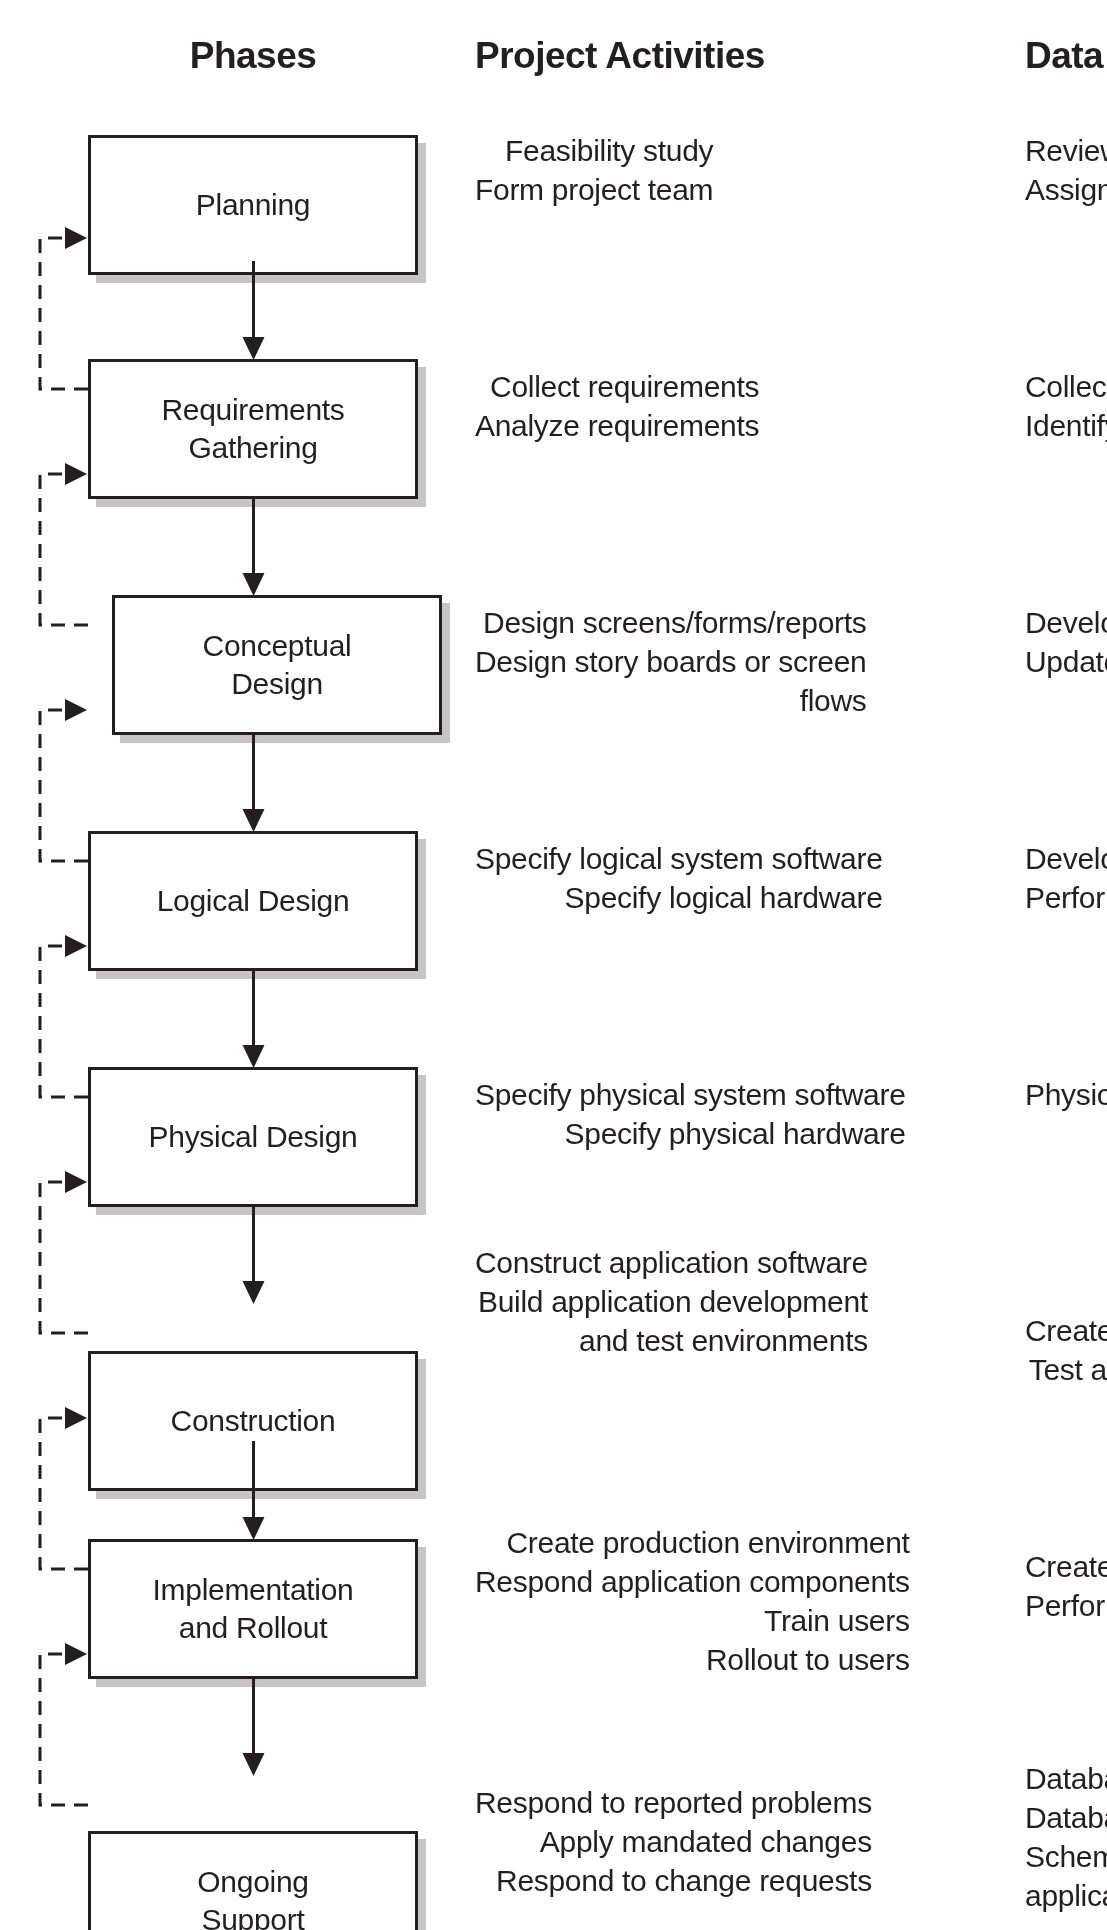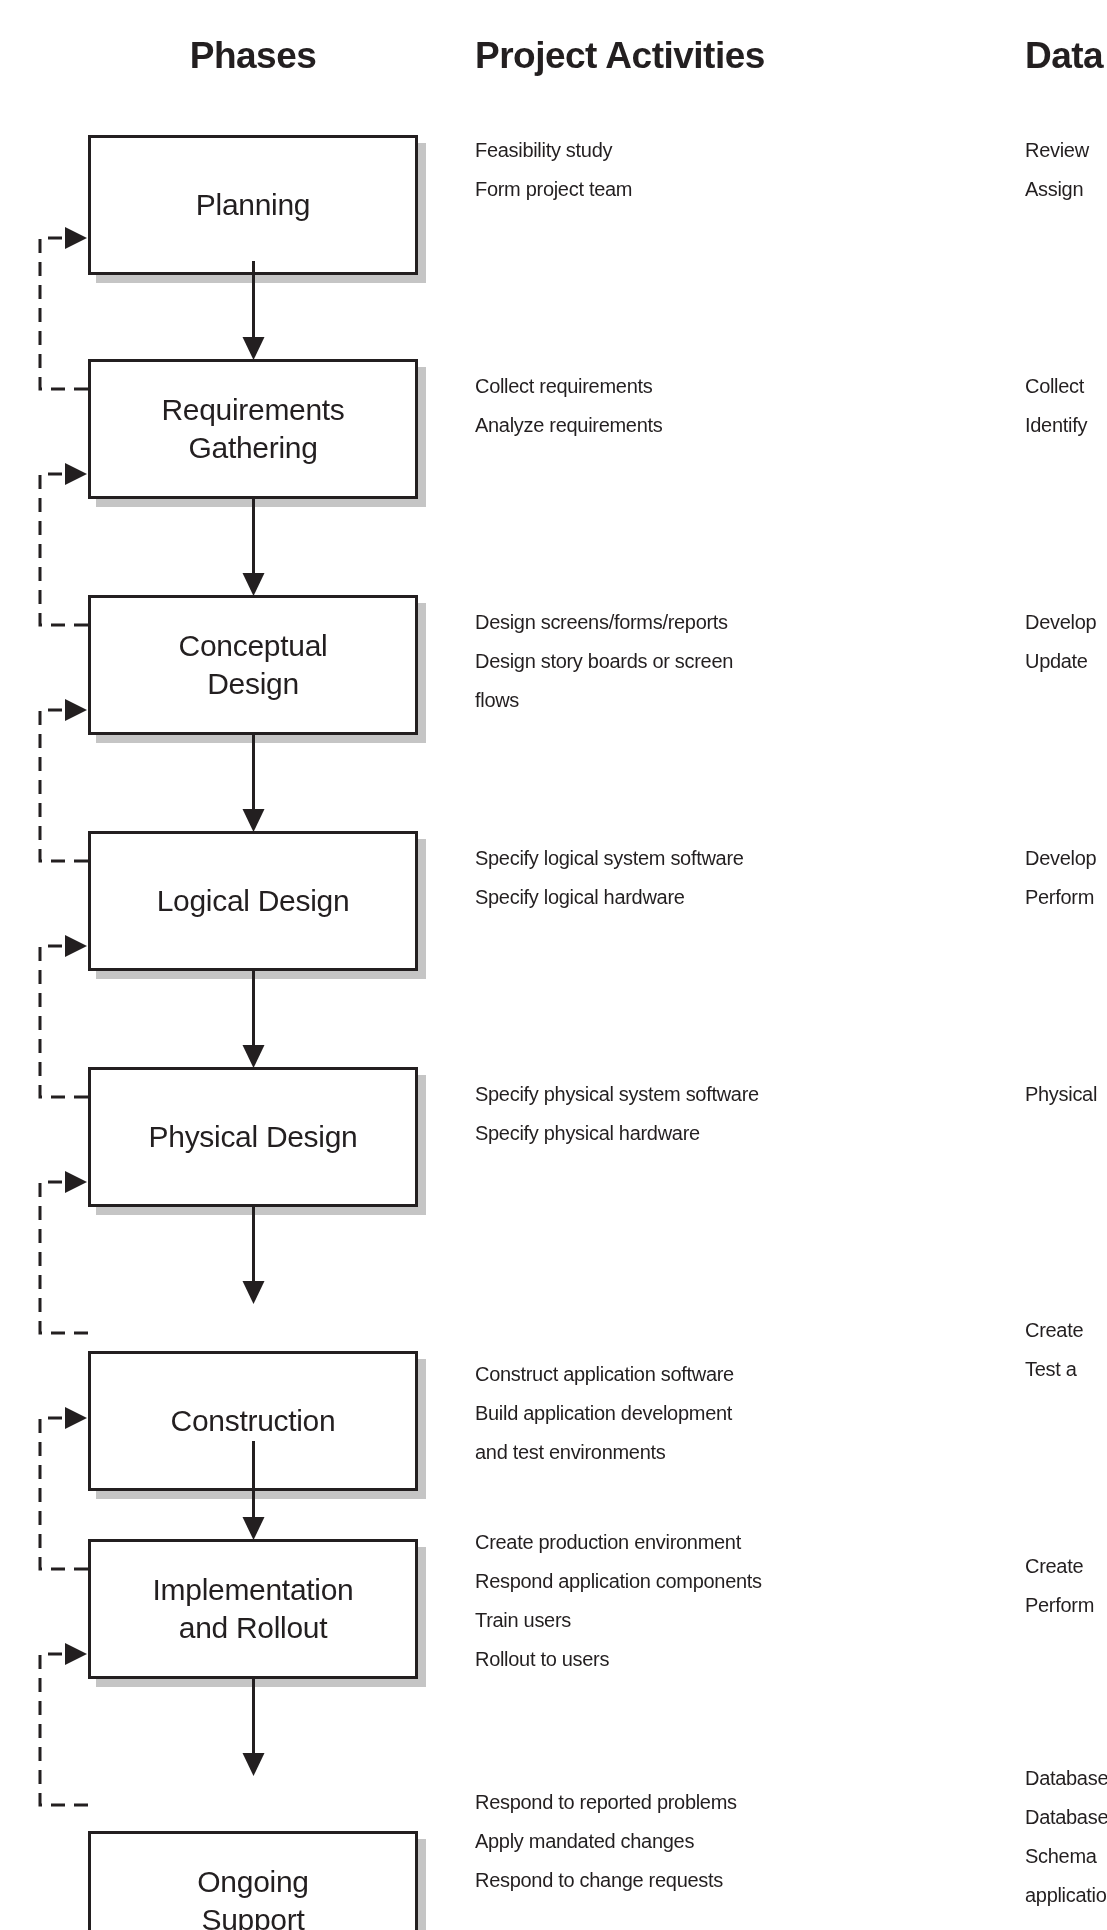--- a/index.html
+++ b/index.html
@@ -17,22 +17,22 @@
   .hdr-db{left:1025px;width:82px;overflow:hidden;}
   .phase-box{
     position:absolute;left:88px;width:330px;height:140px;
     box-sizing:border-box;background:#fff;border:3px solid #231f20;
     box-shadow:8px 8px 0 #c5c5c5;
     display:flex;flex-direction:column;justify-content:center;align-items:center;
     text-align:center;font-size:30px;line-height:38px;letter-spacing:-0.3px;
     z-index:1;
   }
   .txtblock{
-    position:absolute;font-size:20px;line-height:39px;
-    letter-spacing:-0.3px;white-space:nowrap;z-index:1;
+    position:absolute;font-size:30px;line-height:39px;
+    letter-spacing:-0.3px;white-space:nowrap;z-index:1;text-align:right;
   }
   .actblock{left:475px;}
   .dbblock{left:1025px;width:82px;overflow:hidden;}
   .dbblock div{overflow:hidden;}
   #connectors{position:absolute;left:0;top:0;z-index:2;pointer-events:none;}
 </style>
 </head>
 <body>
 
 <div id="stage">
@@ -88,21 +88,21 @@
         <div>Gathering</div>
       </div>
       <div class="txtblock actblock" style="top: 367px;">
         <div>Collect requirements</div>
         <div>Analyze requirements</div>
       </div>
       <div class="txtblock dbblock" style="top: 367px;">
         <div>Collect</div>
         <div>Identify</div>
       </div>
-      <div class="phase-box" style="top: 595px;">
+      <div class="phase-box" style="top: 595px; margin-left: 24px;">
         <div>Conceptual</div>
         <div>Design</div>
       </div>
       <div class="txtblock actblock" style="top: 603px;">
         <div>Design screens/forms/reports</div>
         <div>Design story boards or screen</div>
         <div>flows</div>
       </div>
       <div class="txtblock dbblock" style="top: 603px;">
         <div>Develop</div>
@@ -125,21 +125,21 @@
       <div class="txtblock actblock" style="top: 1075px;">
         <div>Specify physical system software</div>
         <div>Specify physical hardware</div>
       </div>
       <div class="txtblock dbblock" style="top: 1075px;">
         <div>Physical</div>
       </div>
       <div class="phase-box" style="top: 1303px; margin-top: 48px;">
         <div>Construction</div>
       </div>
-      <div class="txtblock actblock" style="top: 1355px;">
+      <div class="txtblock actblock" style="top: 1243px;">
         <div>Construct application software</div>
         <div>Build application development</div>
         <div>and test environments</div>
       </div>
       <div class="txtblock dbblock" style="top: 1311px;">
         <div>Create</div>
         <div>Test a</div>
       </div>
       <div class="phase-box" style="top: 1539px;">
         <div>Implementation</div>

